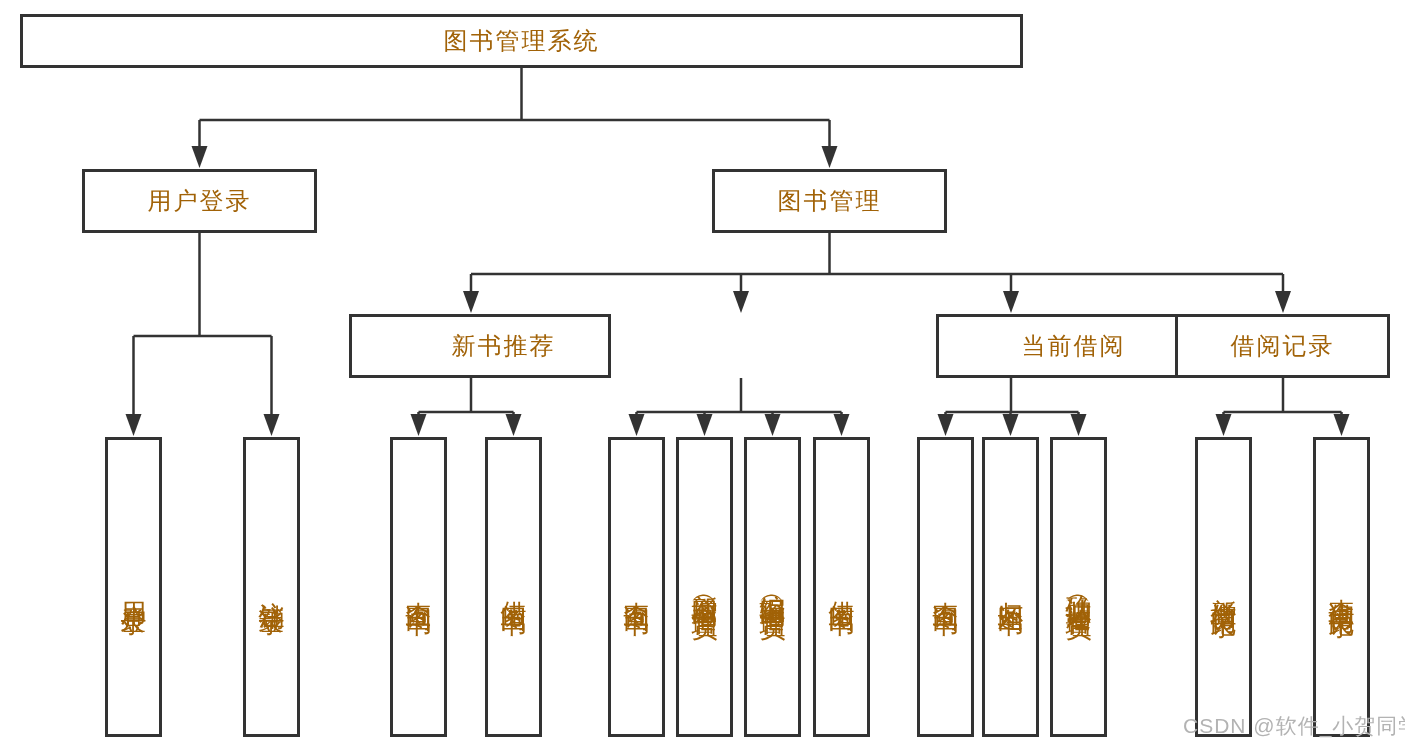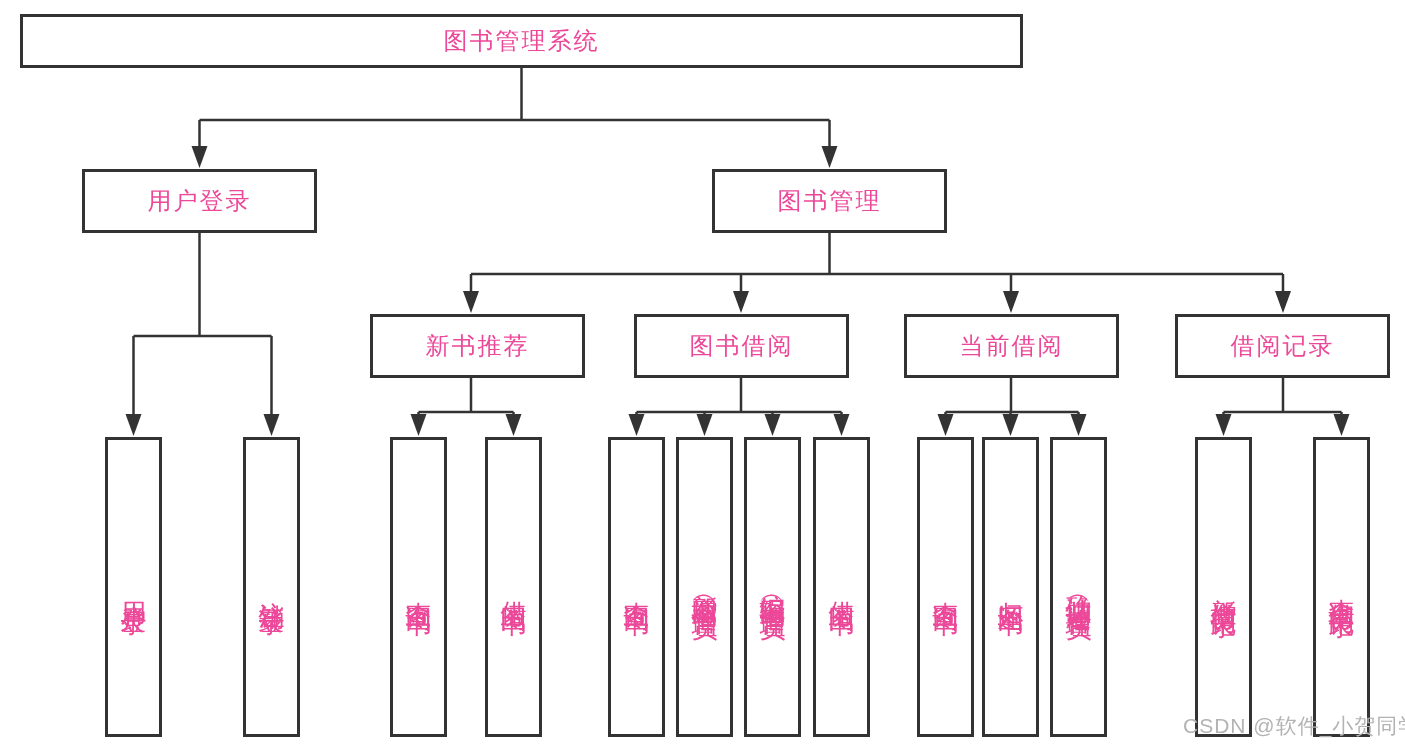--- a/index.html
+++ b/index.html
@@ -19,21 +19,21 @@
     position: absolute;
     left: 0; top: 0;
     width: 1405px;
     height: 747px;
     z-index: 1;
   }
   .box {
     position: absolute;
     background: #ffffff;
     border: 3px solid #333333;
-    color: #ec4899;
+    color: #a16207;
     display: flex;
     align-items: center;
     justify-content: center;
     z-index: 2;
     box-sizing: content-box;
   }
   .box.h {
     font-size: 24px;
     letter-spacing: 2px;
     white-space: nowrap;
@@ -46,23 +46,23 @@
     top: 437px;
     width: 51px;
     height: 294px;
     line-height: 51px;
     text-align: center;
   }
   
   #node-root        { left: 20px;  top: 14px;  width: 997px; height: 48px; }
   #node-user-login  { left: 82px;  top: 169px; width: 229px; height: 58px; }
   #node-book-mgmt   { left: 712px; top: 169px; width: 229px; height: 58px; text-align: center; }
-  #node-l2-0 { left: 370px;  top: 314px; width: 209px; height: 58px; }
+  #node-l2-0 { left: 349px;  top: 314px; width: 209px; height: 58px; padding-left: 47px; }
   #node-l2-1 { left: 634px;  top: 314px; width: 209px; height: 58px; }
-  #node-l2-2 { left: 904px;  top: 314px; width: 209px; height: 58px; }
+  #node-l2-2 { left: 936px;  top: 314px; width: 209px; height: 58px; padding-left: 30px; }
   #node-l2-3 { left: 1175px; top: 314px; width: 209px; height: 58px; text-align: right; }
   #watermark {
     position: absolute;
     left: 1183px;
     top: 712px;
     font-size: 21px;
     letter-spacing: 1px;
     color: #b3b3b3;
     z-index: 3;
     white-space: nowrap;
@@ -134,23 +134,20 @@
   <div class="box h" id="node-user-login">
     <span>用户登录</span>
   </div>
   <div class="box h" id="node-book-mgmt">
     <span>图书管理</span>
   </div>
 
   <div class="box h" id="node-l2-0">
     <span>新书推荐</span>
   </div>
-  <div class="box h" id="node-l2-1">
-    <span>图书借阅</span>
-  </div>
   <div class="box h" id="node-l2-2">
     <span>当前借阅</span>
   </div>
   <div class="box h" id="node-l2-3">
     <span>借阅记录</span>
   </div>
 
   <div class="box v" style="left: 105px;">
       <span>用户登录</span>
     </div>

